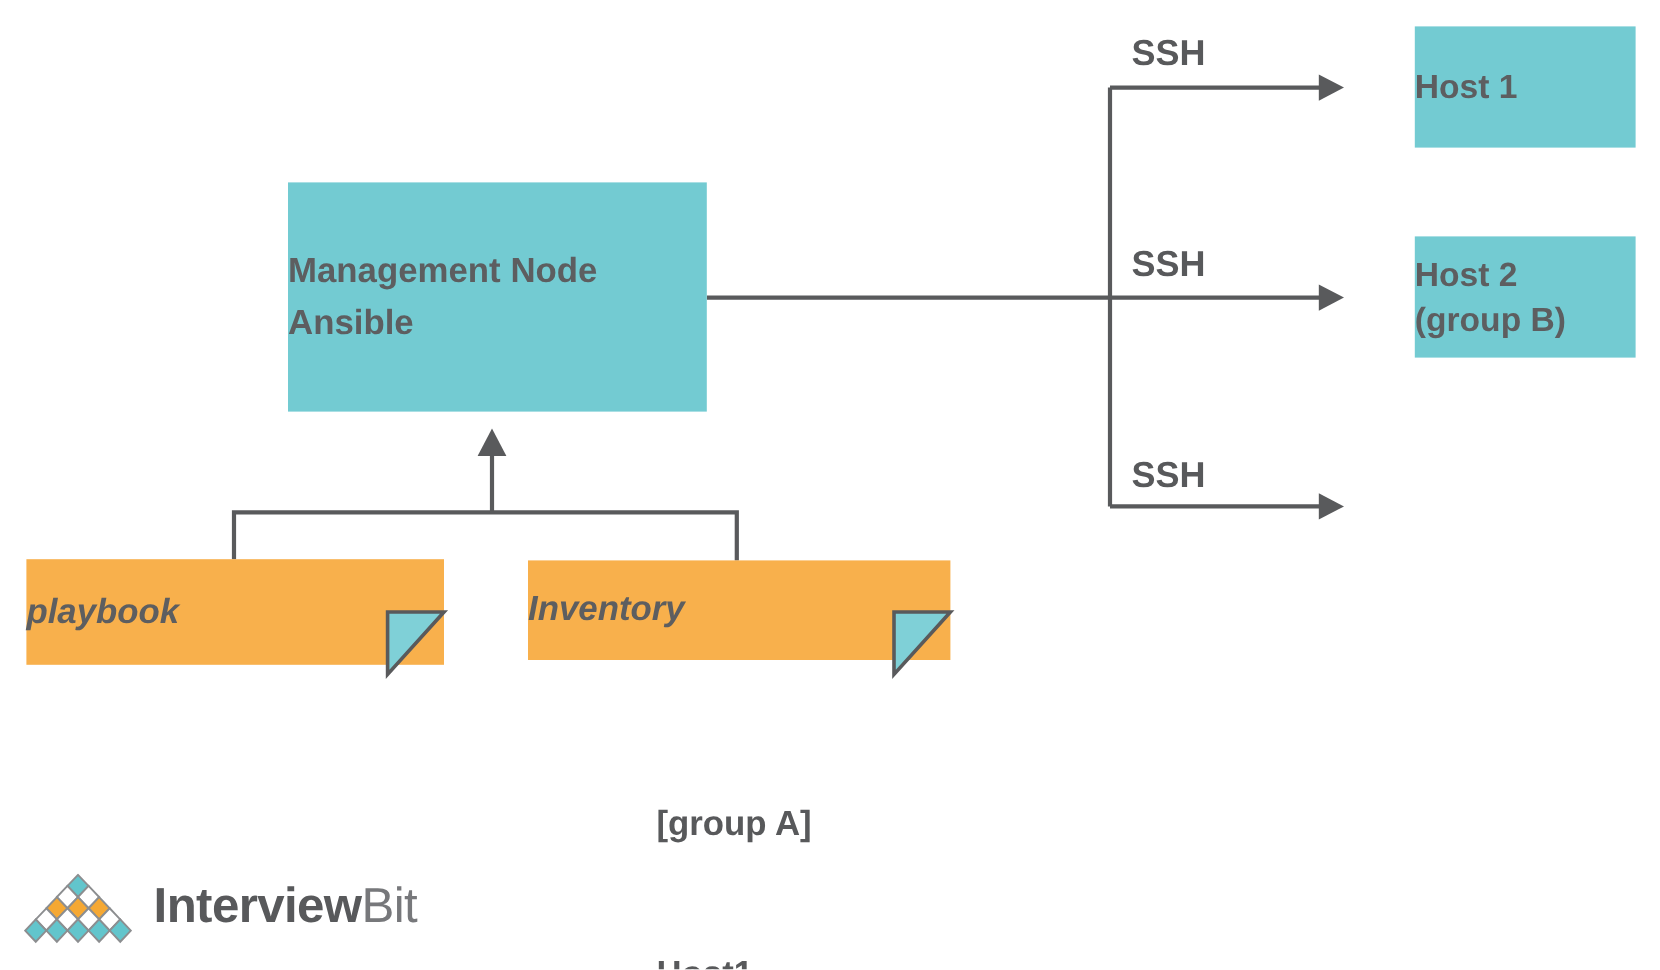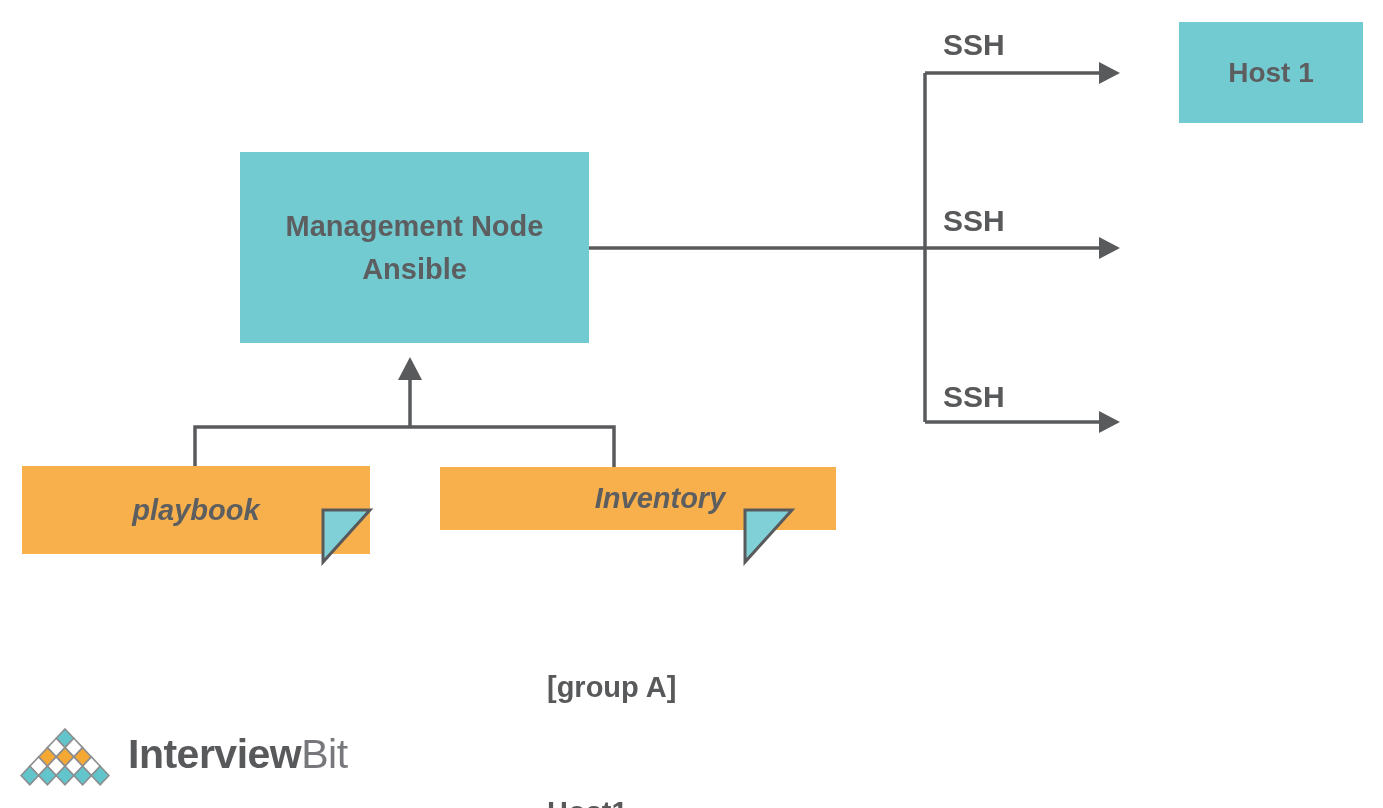--- a/index.html
+++ b/index.html
@@ -1,32 +1,32 @@
 <!DOCTYPE html>
 <html><head>
 <meta charset="utf-8">
 <style>
   html,body{margin:0;padding:0;background:#ffffff;}
   body{font-family:"Liberation Sans","DejaVu Sans",sans-serif;}
   .canvas{position:relative;width:1383px;height:808px;background:#ffffff;overflow:hidden;}
   .overlay{position:absolute;left:0;top:0;width:1383px;height:808px;pointer-events:none;}
-  .box{position:absolute;display:flex;flex-direction:column;align-items:center;justify-content:center;text-align:center;}
+  .box{position:absolute;display:flex;flex-direction:column;align-items:flex-start;justify-content:center;text-align:center;}
   .teal{background:#73cbd2;}
   .orange{background:#f8b04c;}
   .mgmt{left:240px;top:152px;width:349px;height:191px;}
   .mgmt .bx-line{font-size:29px;font-weight:700;color:#5d5e60;line-height:43px;}
   .host{left:1179px;width:184px;height:101px;}
   .host .bx-line{font-size:28px;font-weight:700;color:#5d5e60;line-height:38px;}
   .host1{top:22px;} .host2{top:197px;} .host3{top:373px;}
   .ssh-label{position:absolute;width:160px;left:943px;font-size:30px;font-weight:700;color:#58595b;}
   .ssh1{top:28px;} .ssh2{top:204px;} .ssh3{top:380px;}
   .file{height:88px;font-style:italic;}
   .file .bx-line{font-size:29px;font-weight:700;color:#5d5e60;}
   .playbook{left:22px;top:466px;width:348px;}
-  .inventory{left:440px;top:467px;width:352px;height:63px;padding-left:44px;}
+  .inventory{left:440px;top:467px;width:352px;height:83px;}
   .fold{position:absolute;overflow:visible;}
   .fold-playbook{left:321px;top:508px;}
   .fold-inventory{left:743px;top:508px;}
   .listing{position:absolute;left:547px;top:584px;font-size:29px;font-weight:600;color:#58595b;line-height:41.5px;white-space:pre;}
   .logo{position:absolute;left:20px;top:728px;display:flex;align-items:center;}
   .logo-text{margin-left:18px;font-size:41px;line-height:41px;letter-spacing:-0.5px;padding-bottom:7px;}
   .brand-strong{font-weight:700;color:#58595b;}
   .brand-light{font-weight:400;color:#77787b;}
   .line{stroke:#595a5c;stroke-width:3.5;fill:none;}
   .head{fill:#595a5c;stroke:none;}
@@ -64,20 +64,24 @@
     <div class="bx-line">Management Node</div>
     <div class="bx-line">Ansible</div>
   </div>
 
   <div class="ssh-label ssh1">SSH</div>
   <div class="ssh-label ssh2">SSH</div>
   <div class="ssh-label ssh3">SSH</div>
 
   <div class="box teal host host1">
     <div class="bx-line">Host 1</div>
+  </div>
+  <div class="box teal host host2">
+    <div class="bx-line">Host 2</div>
+    <div class="bx-line">(group B)</div>
   </div>
 
   <div class="box orange file playbook">
     <div class="bx-line">playbook</div>
   </div>
   <svg class="fold fold-playbook" width="56" height="58">
     <polygon points="2,2 49,2 2,54" fill="#7fd0d7" stroke="#595a5c" stroke-width="3"></polygon>
   </svg>
 
   <div class="box orange file inventory">

